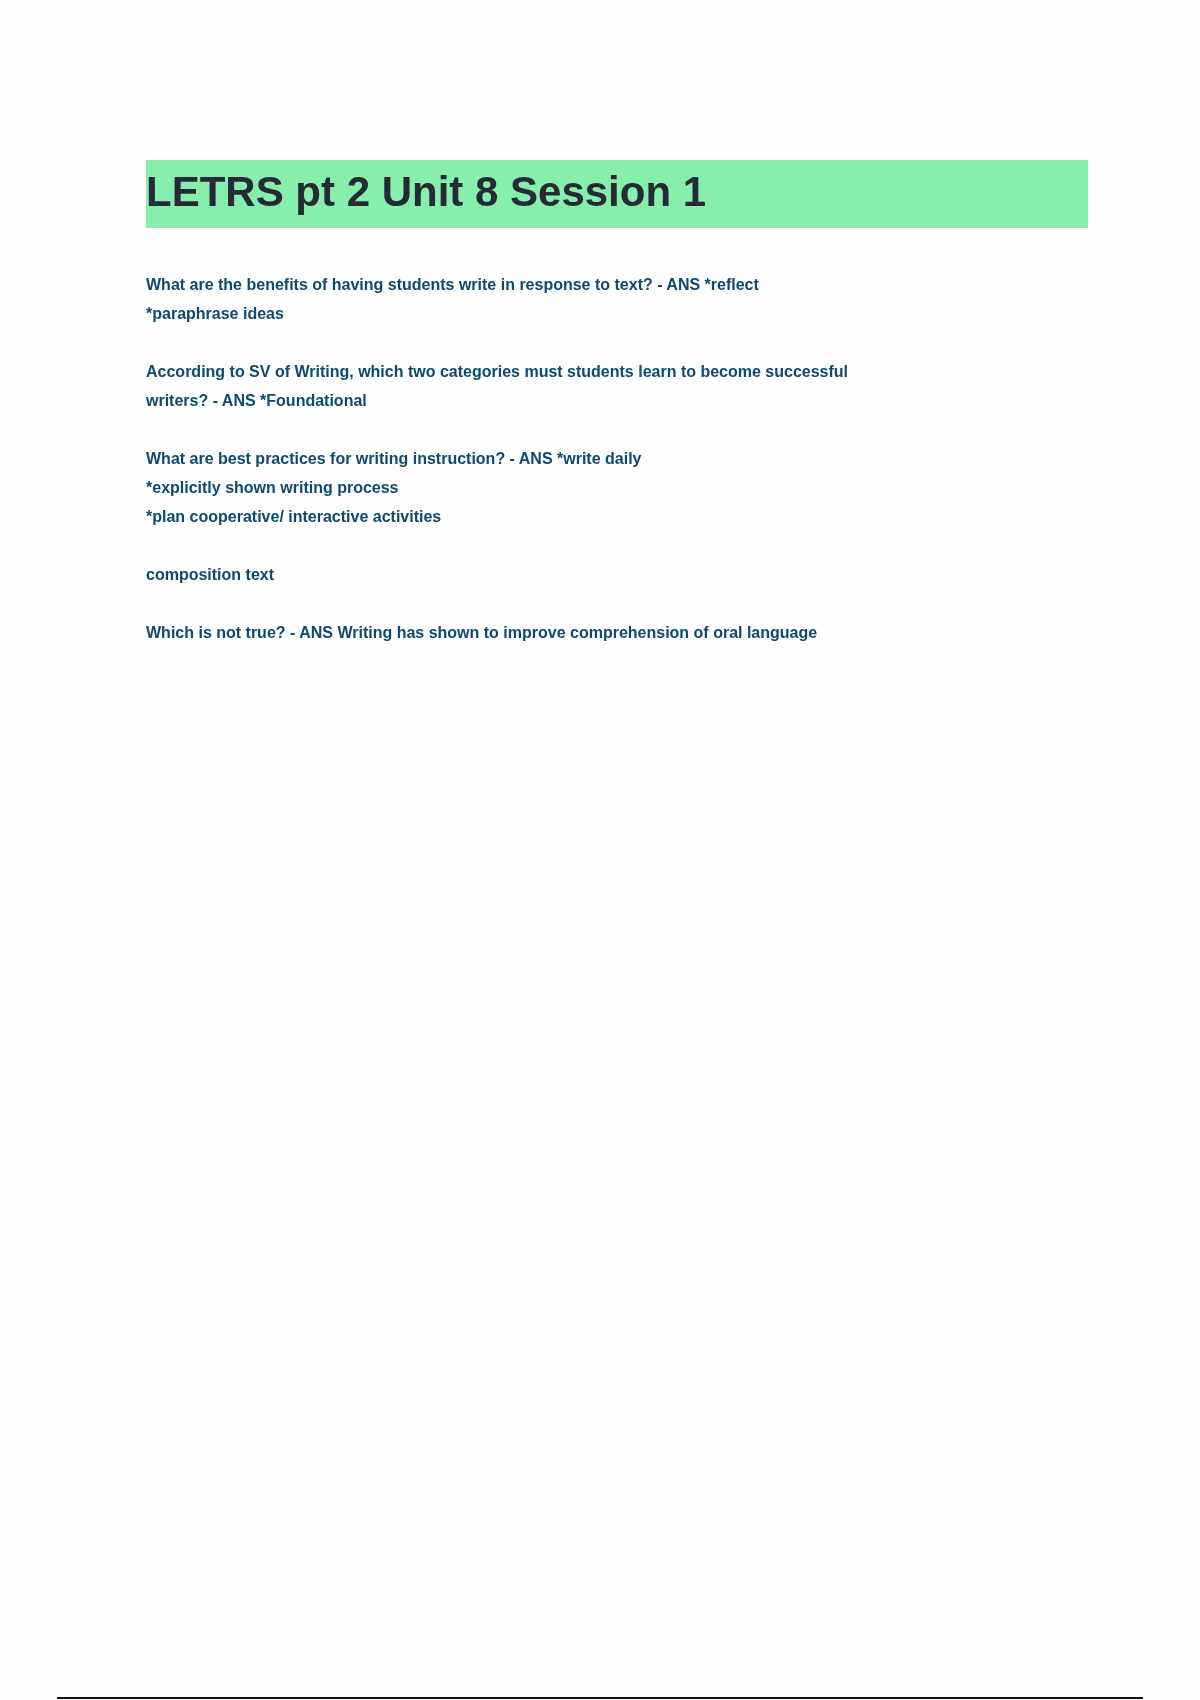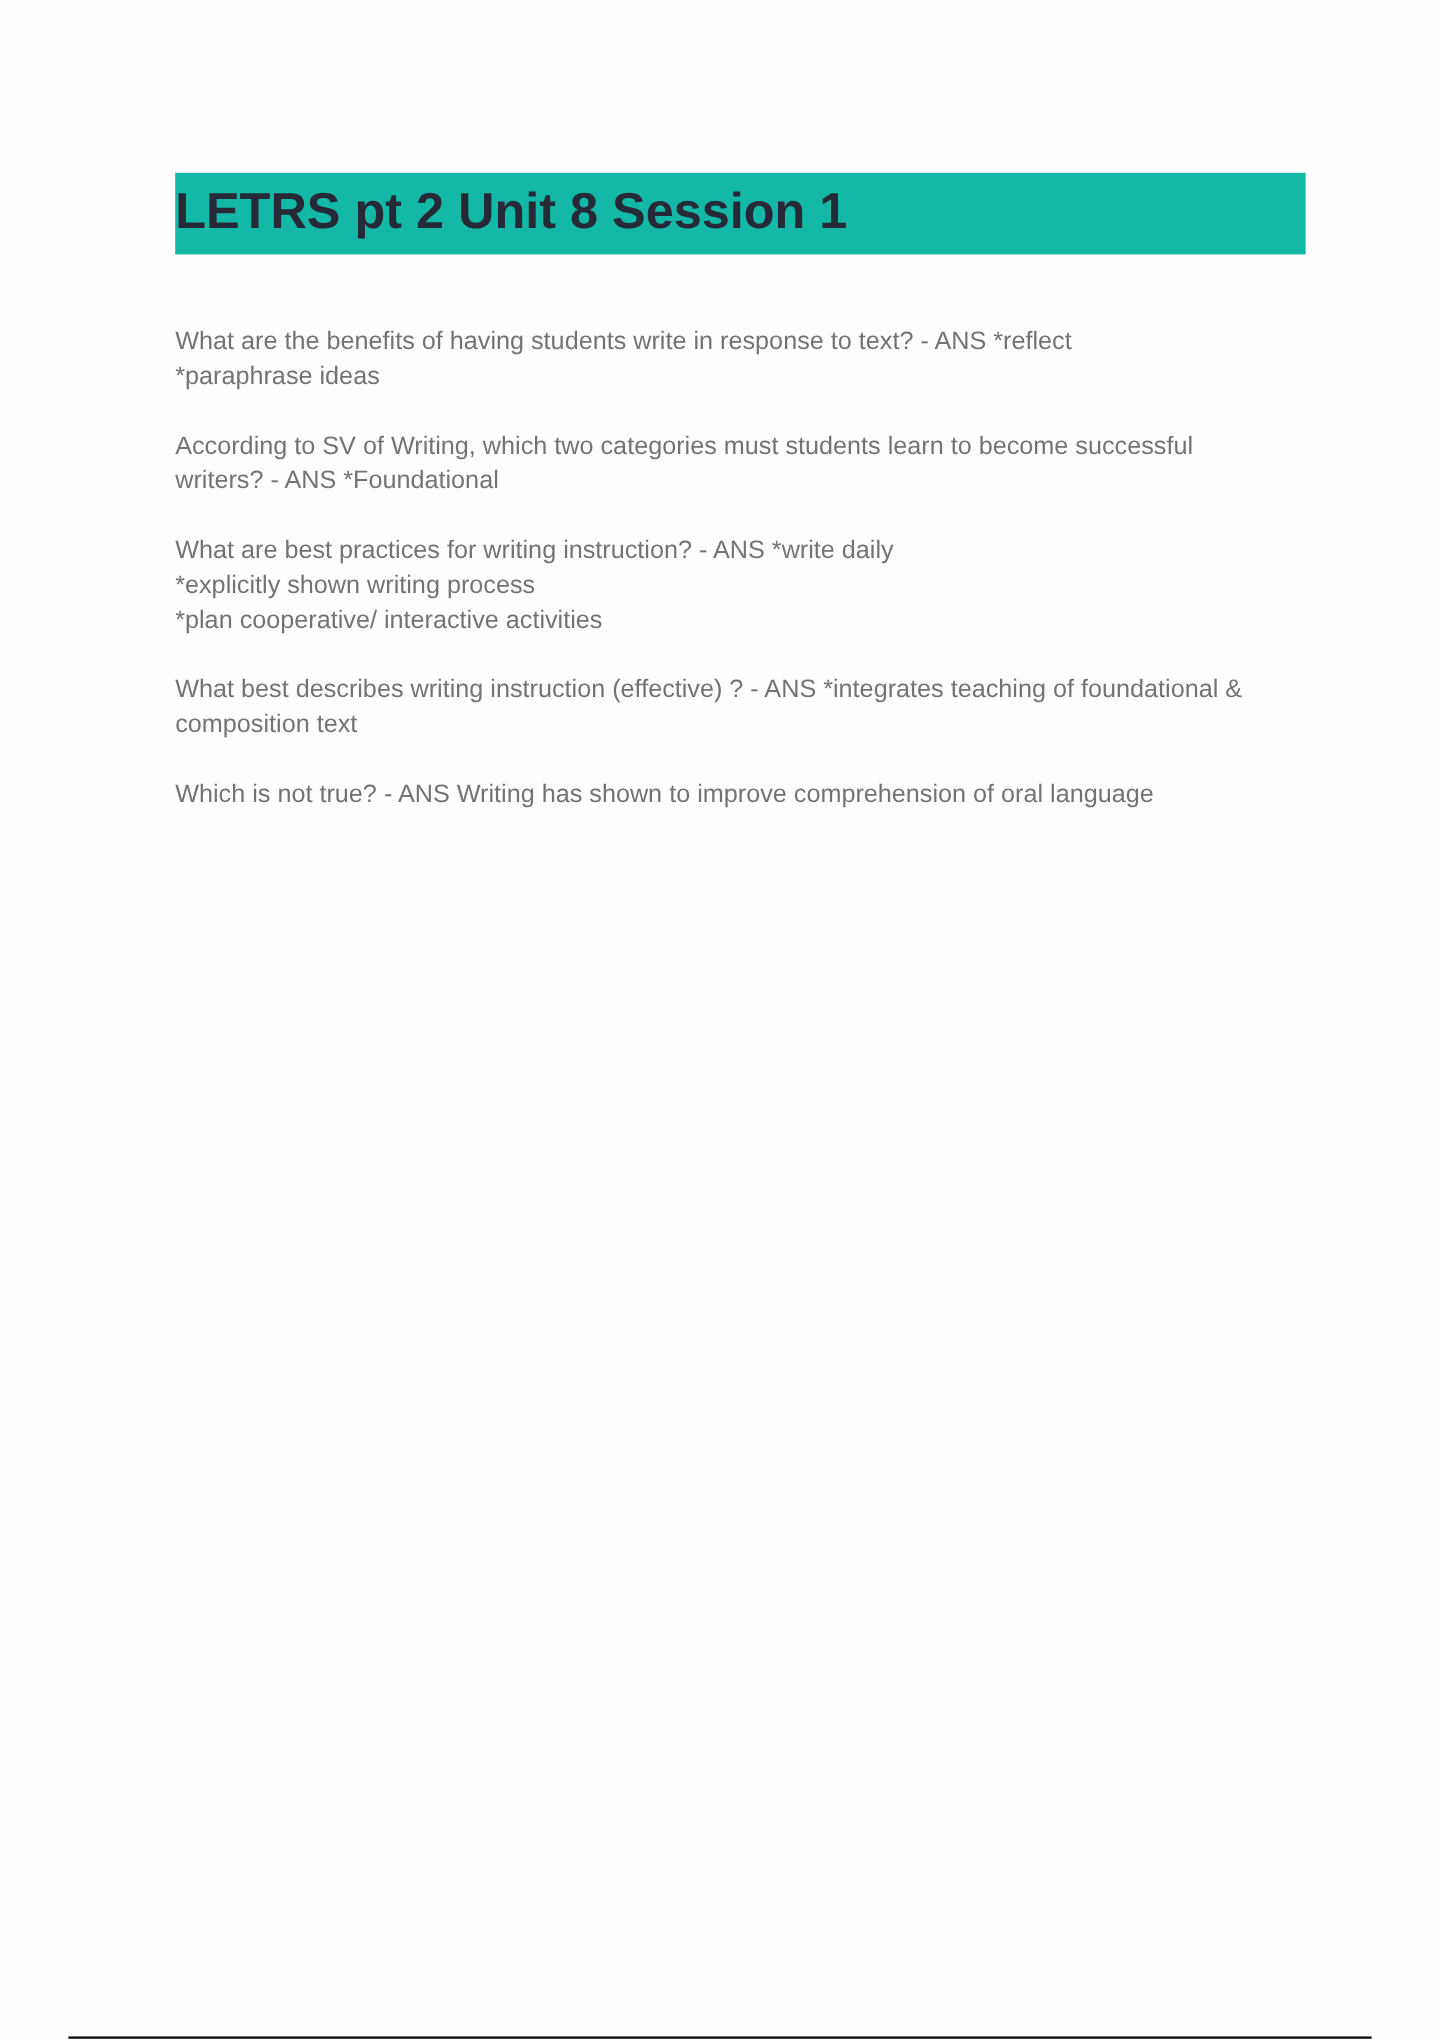--- a/index.html
+++ b/index.html
@@ -1,31 +1,31 @@
 <!DOCTYPE html>
 <html><head>
 <meta charset="utf-8">
 <style>
   html, body { margin: 0; padding: 0; }
   body {
     width: 1200px; height: 1700px; background: #fefefe; position: relative;
     font-family: "Liberation Sans", sans-serif; color: #1f1f1f; overflow: hidden;
   }
   .title-bar {
-    position: absolute; left: 146px; top: 144px; width: 942px; height: 68px;
-    background: #14b8a6;
+    position: absolute; left: 146px; top: 160px; width: 942px; height: 68px;
+    background: #86efac;
   }
   .title {
     position: absolute; left: 0; top: 0; margin: 0;
     font-size: 42px; font-weight: bold; color: #262a36; line-height: 52px;
     padding-top: 6px; letter-spacing: 0px;
   }
   .content {
     position: absolute; left: 146px; top: 270px; width: 950px;
-    font-size: 21px; line-height: 29px; color: #737373;
+    font-size: 16px; line-height: 29px; color: #0c4a6e; font-weight: bold;
   }
   .qa { margin: 0 0 29px 0; }
   .qa .line { display: block; white-space: pre-wrap; }
   .footer-rule {
     position: absolute; left: 57px; top: 1697px; width: 1086px; height: 2px; background: #111;
   }
 </style>
 </head>
 <body>
 
@@ -41,21 +41,20 @@
   <div class="qa">
     <span class="line">According to SV of Writing, which two categories must students learn to become successful</span>
     <span class="line">writers? - ANS *Foundational</span>
   </div>
   <div class="qa">
     <span class="line">What are best practices for writing instruction? - ANS *write daily</span>
     <span class="line">*explicitly shown writing process</span>
     <span class="line">*plan cooperative/ interactive activities</span>
   </div>
   <div class="qa">
-    <span class="line">What best describes writing instruction (effective) ? - ANS *integrates teaching of foundational &amp;</span>
     <span class="line">composition text</span>
   </div>
   <div class="qa">
     <span class="line">Which is not true? - ANS Writing has shown to improve comprehension of oral language</span>
   </div>
 </div>
 
 <div class="footer-rule"></div>
 
 </body></html>

